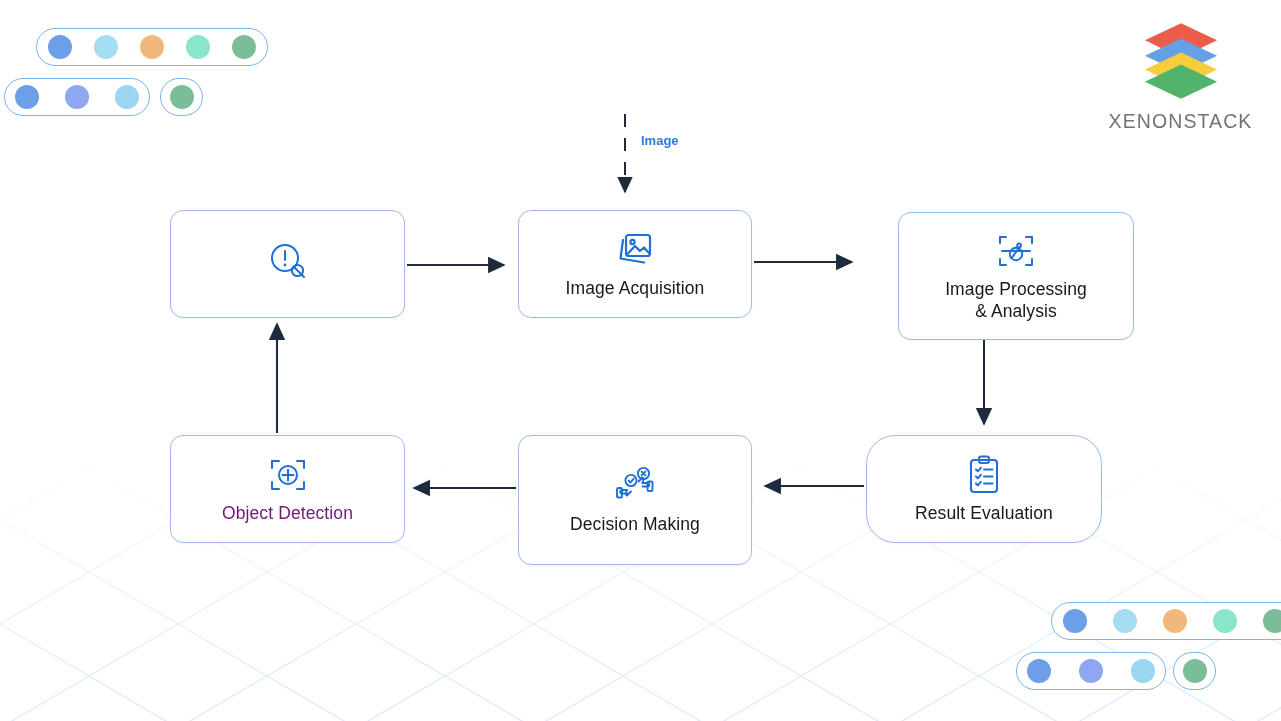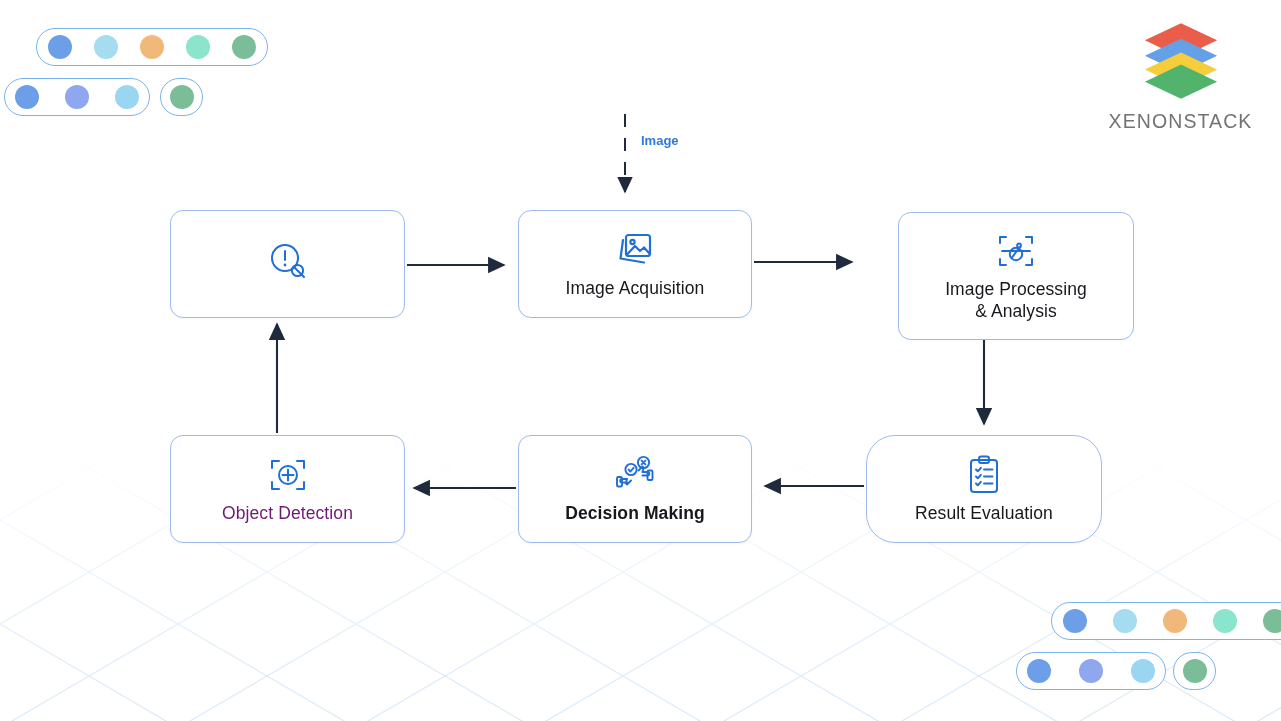--- a/index.html
+++ b/index.html
@@ -133,21 +133,21 @@
     text-align: center;
     letter-spacing: 0.1px;
     padding: 0 8px;
   }
   .node-label.accent { color: #701a75; font-weight: 400; }
 
   #node-print-detect    { left: 170px; top: 210px; width: 235px; height: 108px; }
   #node-image-acq       { left: 518px; top: 210px; width: 234px; height: 108px; }
   #node-image-proc      { left: 866px; top: 212px; width: 236px; height: 128px; margin-left: 32px; }
   #node-result-eval     { left: 866px; top: 435px; width: 236px; height: 108px; border-radius: 29px; }
-  #node-decision        { left: 518px; top: 435px; width: 234px; height: 108px; font-weight: bold; }
+  #node-decision        { left: 518px; top: 435px; width: 234px; height: 130px; }
   #node-object-detect   { left: 170px; top: 435px; width: 235px; height: 108px; }
 
   
   #input-label {
     position: absolute;
     left: 641px;
     top: 133px;
     font-family: "Liberation Sans", sans-serif;
     font-size: 13px;
     color: #2f7ae0;

